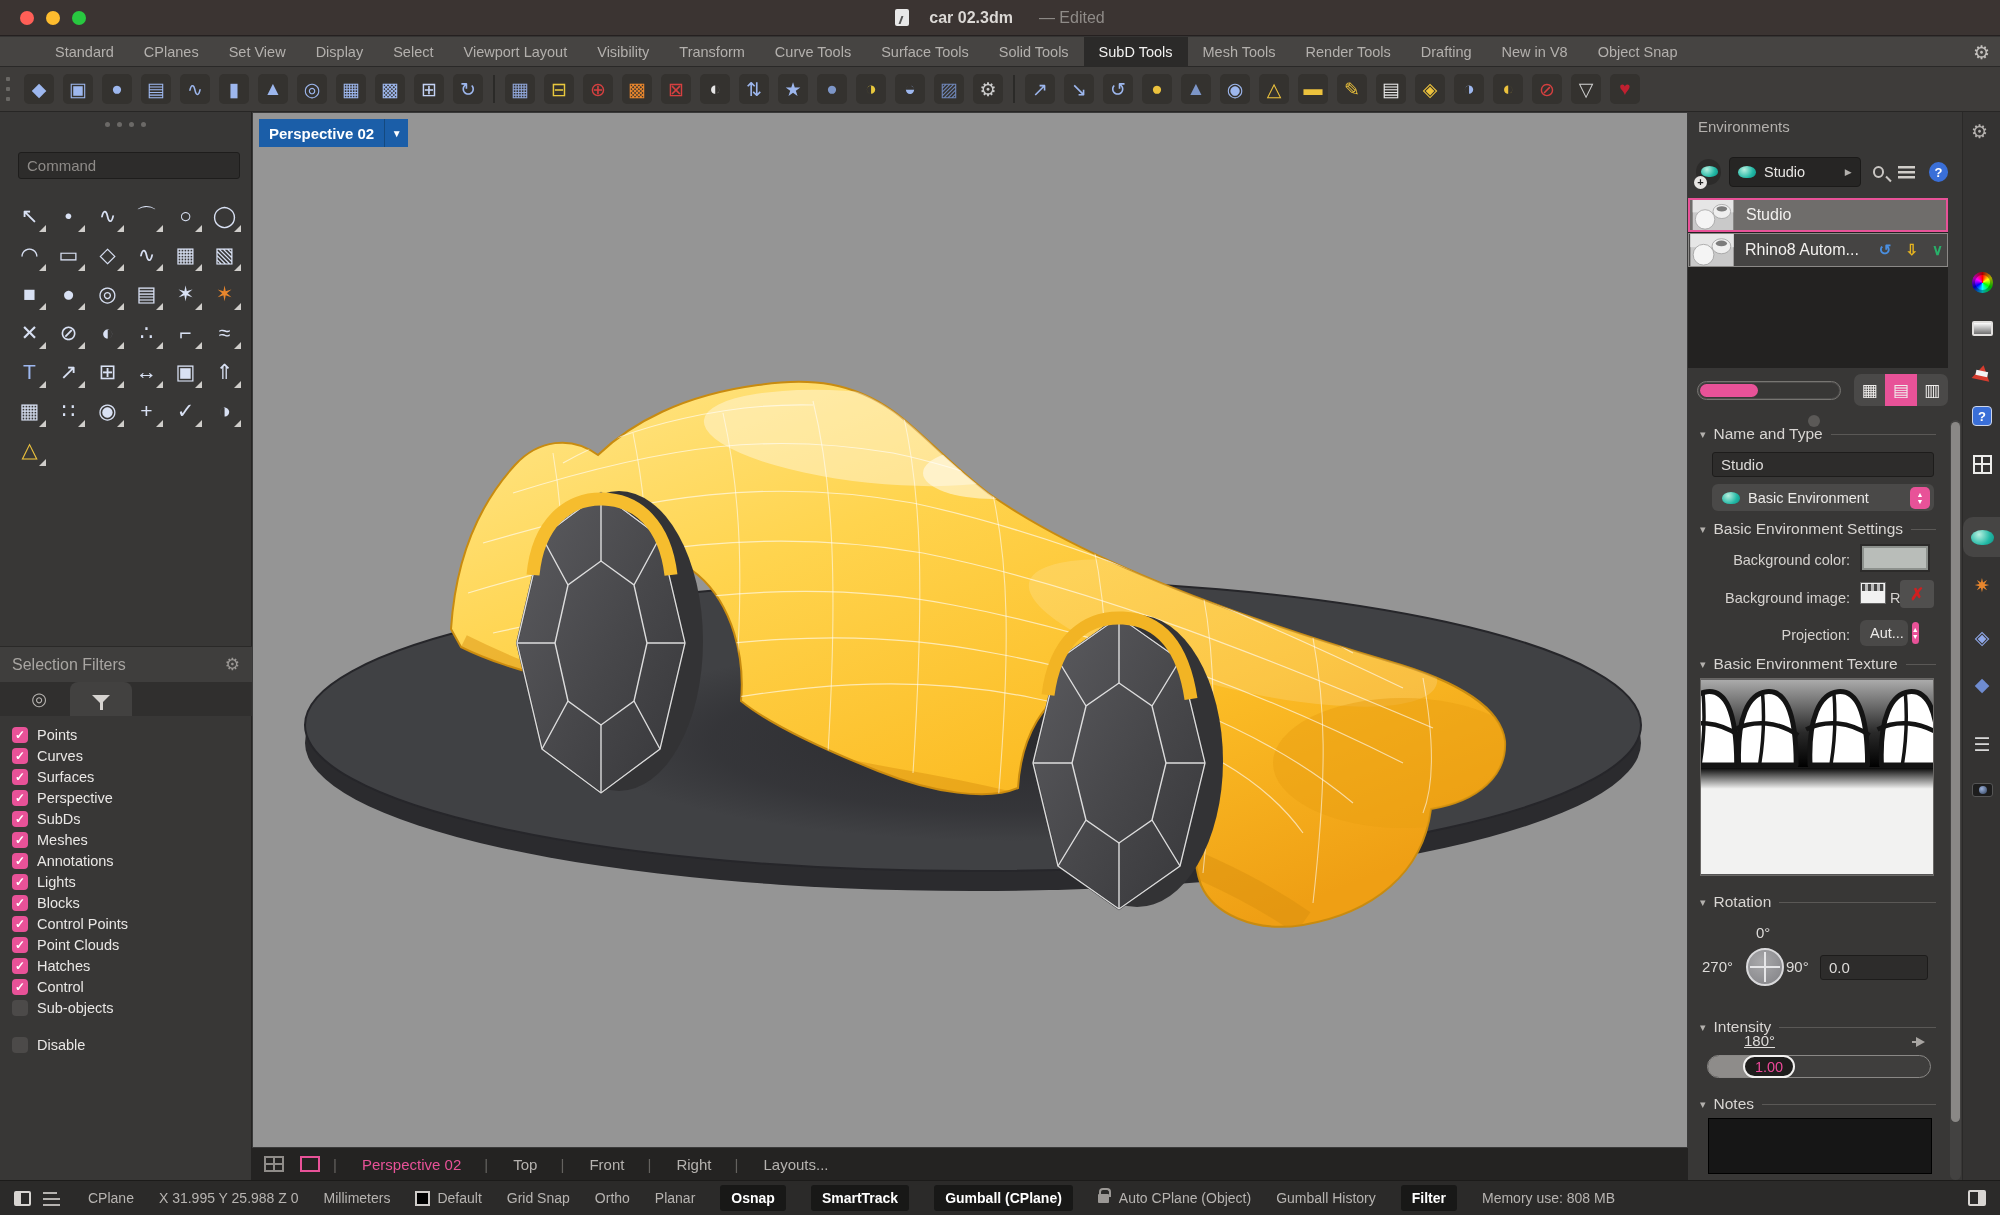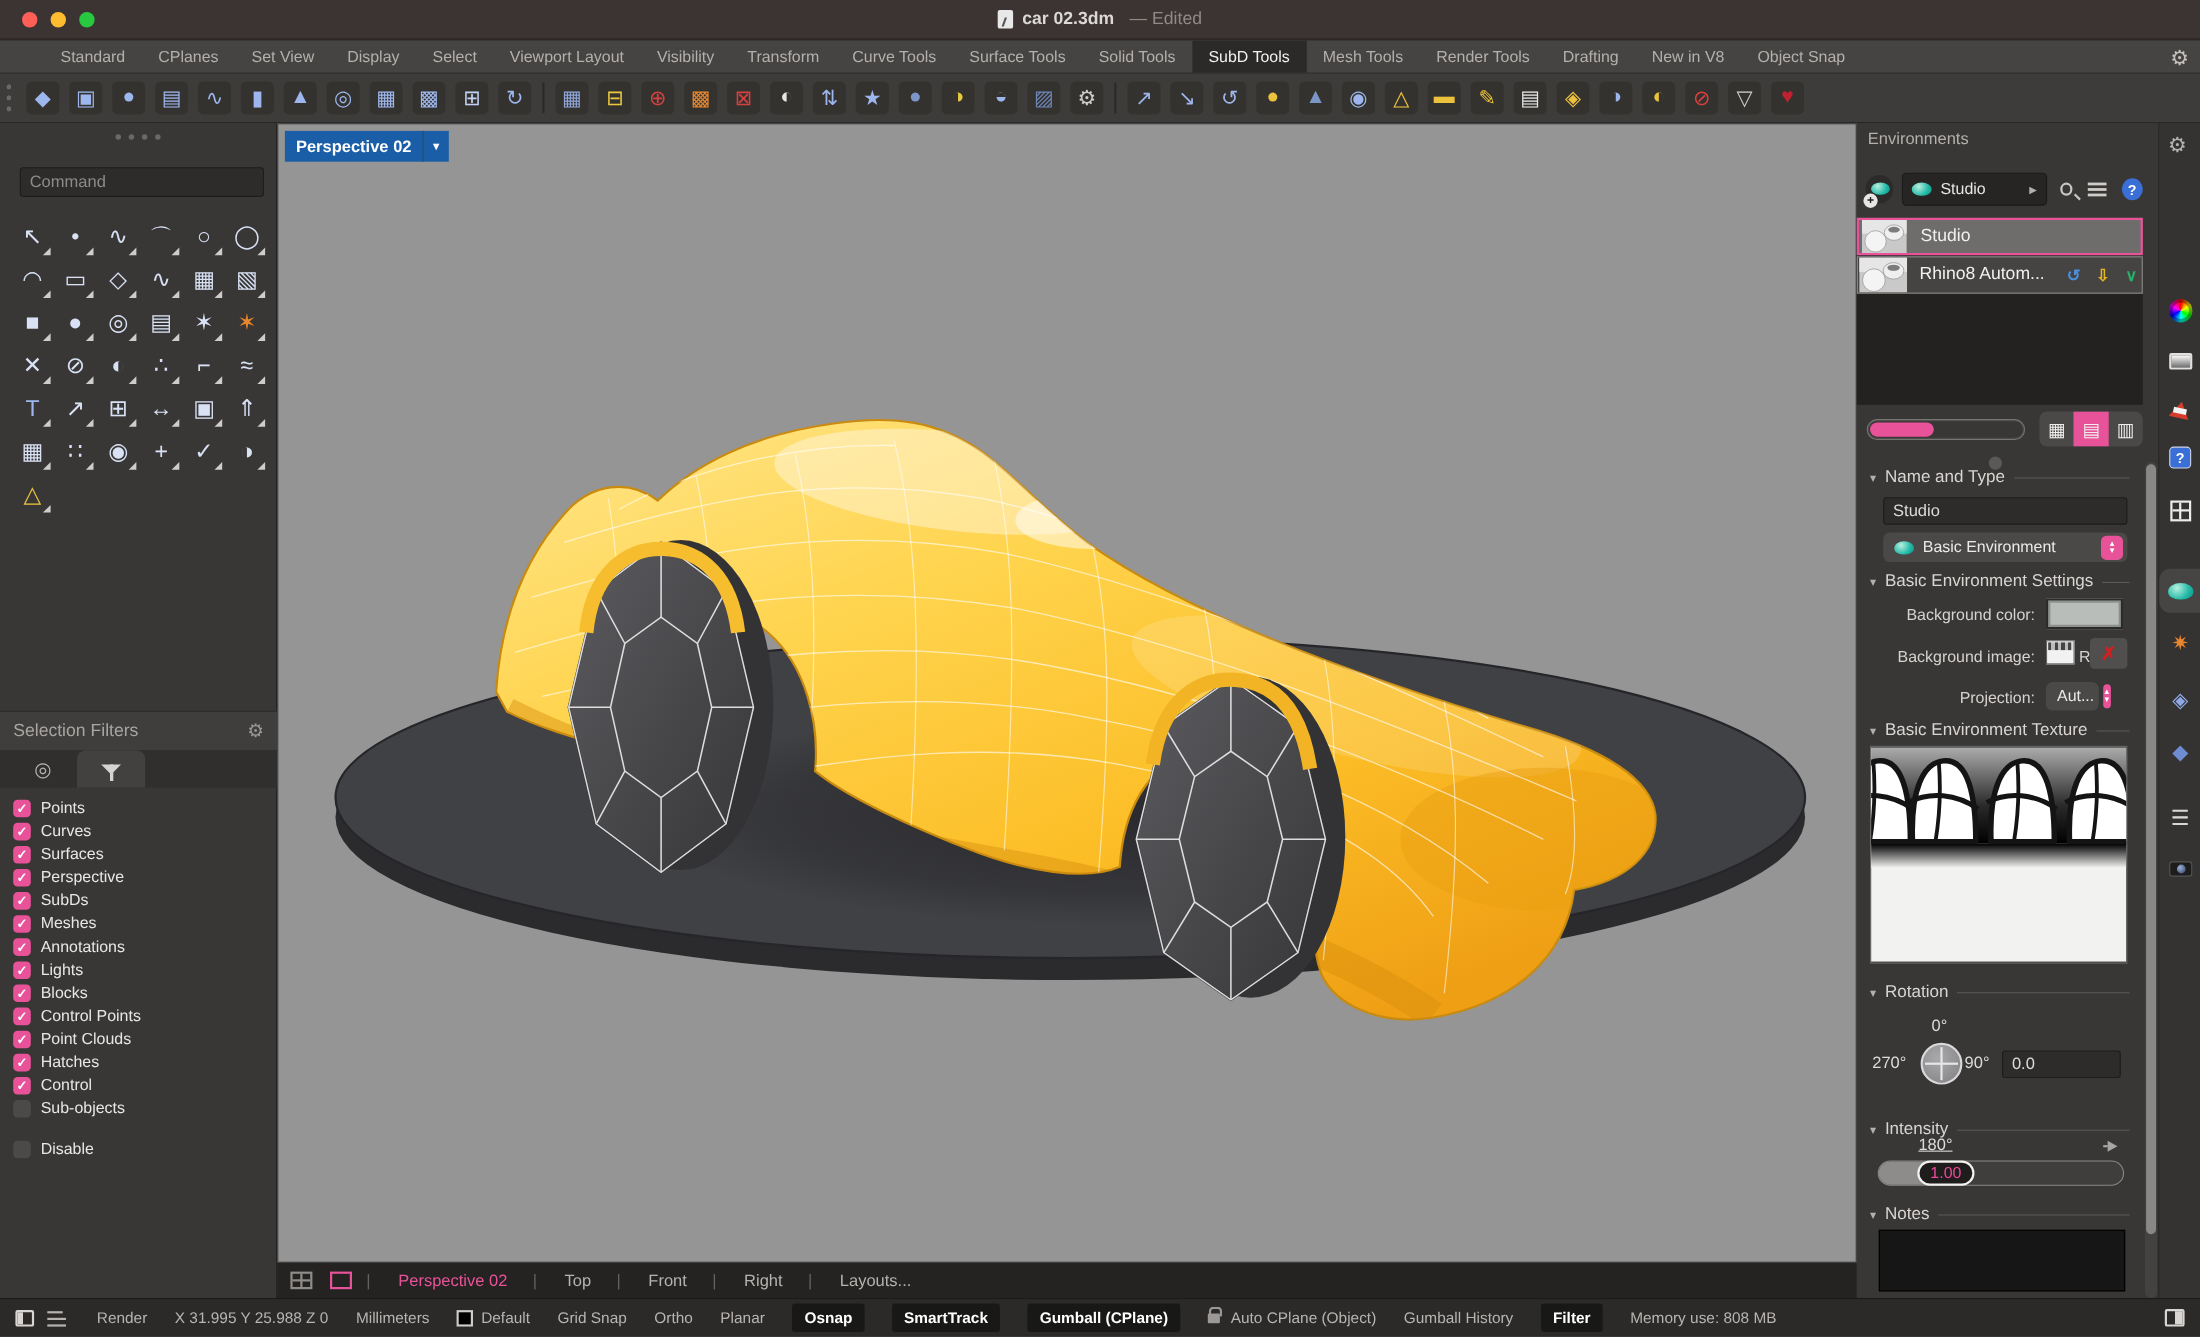--- a/index.html
+++ b/index.html
@@ -5,21 +5,21 @@
   * { margin:0; padding:0; box-sizing:border-box; }
   html,body { background:#222; }
   body { font-family:"Liberation Sans", sans-serif; }
   #app { position:relative; width:2000px; height:1215px; background:#353433; overflow:hidden; }
 
   
   #titlebar { position:absolute; left:0; top:0; width:2000px; height:36px; background:#3b3432; border-bottom:1px solid #252020; display:flex; align-items:center; justify-content:center; }
   .traffic { position:absolute; left:20px; top:11px; display:flex; gap:12px; }
   .traffic span { width:14px; height:14px; border-radius:50%; display:block; }
   .tl-red{ background:#ff5f57; } .tl-yellow{ background:#febc2e; } .tl-green{ background:#28c840; }
-  .title-wrap { display:flex; align-items:center; gap:8px; }
+  .title-wrap { display:flex; align-items:center; gap:20px; }
   .doc-icon { width:14px; height:17px; background:#e8e8e8; border-radius:2px; position:relative; }
   .doc-icon::after { content:""; position:absolute; right:1px; bottom:2px; width:6px; height:8px; border-left:2px solid #555; transform:skewX(-20deg); }
   .title-main { font-size:16px; font-weight:bold; color:#dbd8d5; }
   .title-suffix { font-size:16px; color:#8f8b88; margin-left:6px; }
 
   
   #menubar { position:absolute; left:0; top:37px; width:2000px; height:30px; background:#464442; display:flex; align-items:stretch; padding-left:40px; border-bottom:1px solid #2a2928; }
   .menu-tab { display:flex; align-items:center; padding:0 15px; font-size:14.5px; color:#b3b0ad; cursor:default; }
   .menu-tab.on { background:#2b2a29; color:#f2f1f0; }
   #menubar .gear { position:absolute; right:10px; top:4px; font-size:19px; color:#c3c0bd; }
@@ -794,21 +794,21 @@
 
   <div id="statusbar">
     <div class="sb-left-icons">
       <span class="sb-paneicon"></span>
       <span class="sb-listicon"></span>
     </div>
     <div id="sb-items">
 
         <span class="sb-item">
 
-          <span>Render</span>
+          <span>CPlane</span>
         </span>
 
         <span class="sb-item">
 
           <span>X 31.995 Y 25.988 Z 0</span>
         </span>
 
         <span class="sb-item">
 
           <span>Millimeters</span>

